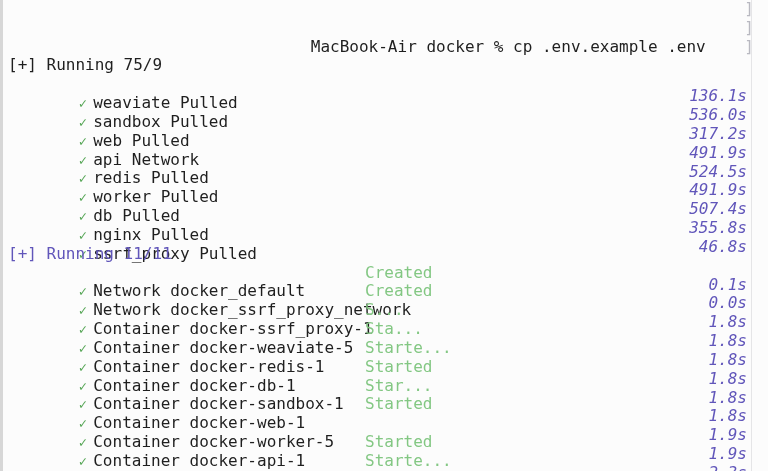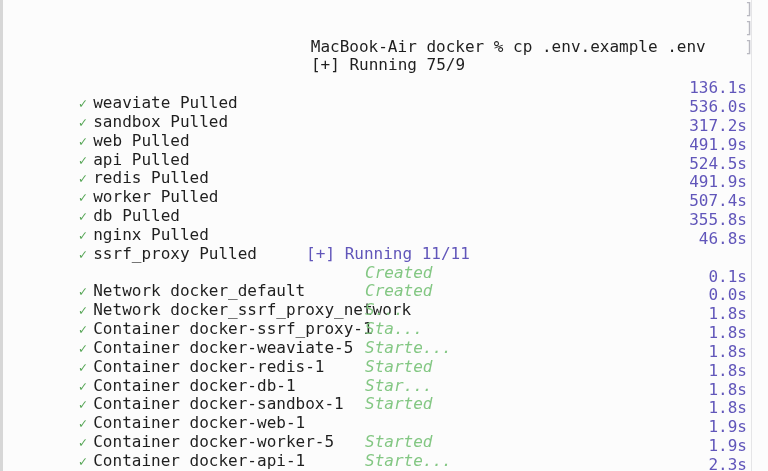--- a/index.html
+++ b/index.html
@@ -27,38 +27,38 @@
     background: #e5e5e7;
   }
   .lines { position: absolute; left: 0; top: 0; width: 768px; }
   .line {
     position: relative;
     height: 18.84px;
     line-height: 18.84px;
     white-space: pre;
   }
   .cmd  { padding-left: 253px; }
-  .hdr  { padding-left: 8px; text-align: center; }
+  .hdr  { padding-left: 8px; }
   .hdr-purple { color: var(--purple, #6156ba); }
   .row  { padding-left: 8px; }
   .check {
     display: inline-block;
     margin-left: 13px;
     margin-right: 6px;
     color: var(--green-check, #5aa85a);
     font-size: 14px;
   }
   .status {
     position: absolute; left: 365px; top: 0;
     color: var(--green-status, #83c783);
-    font-style: italic;
   }
   .time {
-    position: absolute; right: 21px; top: 4px;
+    position: absolute; right: 21px; top: 12px;
     color: var(--purple, #6156ba);
+    font-style: italic;
   }
   .mark {
     position: absolute; right: 14px; top: 0;
     color: var(--gray, #b9b9c1);
   }
 </style>
 </head>
 <body>
 
 <div class="term">
@@ -86,21 +86,21 @@
     </div>
     <div class="line row">
       <span class="check">✓</span><span>sandbox Pulled</span>
       <span class="time">536.0s</span>
     </div>
     <div class="line row">
       <span class="check">✓</span><span>web Pulled</span>
       <span class="time">317.2s</span>
     </div>
     <div class="line row">
-      <span class="check">✓</span><span>api Pulled</span>
+      <span class="check">✓</span><span>api Network</span>
       <span class="time">491.9s</span>
     </div>
     <div class="line row">
       <span class="check">✓</span><span>redis Pulled</span>
       <span class="time">524.5s</span>
     </div>
     <div class="line row">
       <span class="check">✓</span><span>worker Pulled</span>
       <span class="time">491.9s</span>
     </div>

